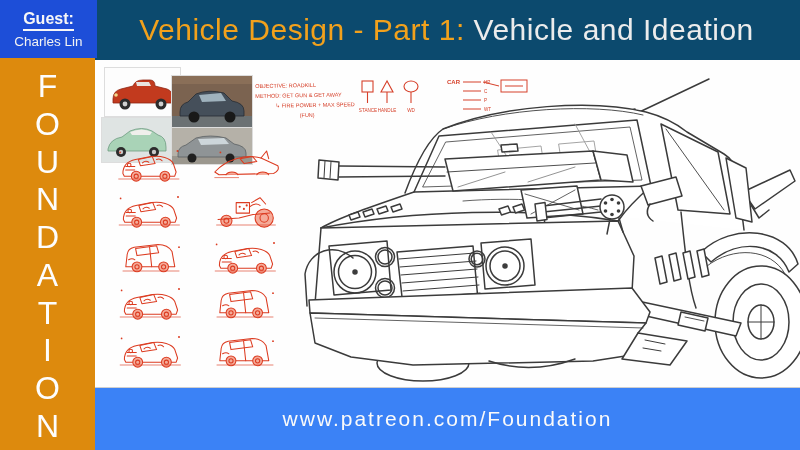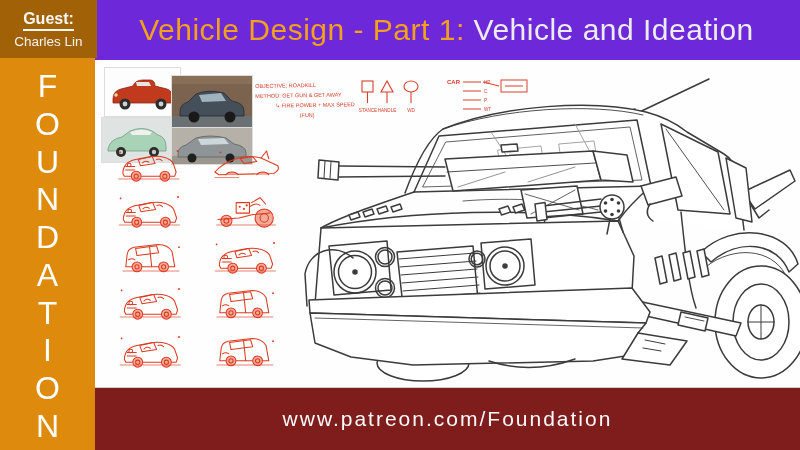--- a/index.html
+++ b/index.html
@@ -1,26 +1,26 @@
 <!DOCTYPE html>
 <html><head>
 <meta charset="utf-8">
 <style>
   html,body{margin:0;padding:0;background:#111;}
   .stage{position:relative;width:800px;height:450px;overflow:hidden;background:#030303;
          font-family:"Liberation Sans",sans-serif;}
 
   
-  .guest-box{position:absolute;left:0;top:0;width:97px;height:58px;background:#a16207;
+  .guest-box{position:absolute;left:0;top:0;width:97px;height:58px;background:#1d4ed8;
              z-index:5;display:flex;flex-direction:column;align-items:center;justify-content:center;gap:3px;}
   .guest-label{color:#f7f7f7;font-size:16px;font-weight:bold;border-bottom:2px solid #f7f7f7;padding-bottom:1px;}
   .guest-name{color:#f2f2f2;font-size:13.5px;}
 
   
-  .title-bar{position:absolute;left:93px;top:0;width:707px;height:60px;background:#6d28d9;
+  .title-bar{position:absolute;left:93px;top:0;width:707px;height:60px;background:#0c4a6e;
              display:flex;align-items:center;justify-content:center;white-space:pre;z-index:2;}
   .title-orange{color:#f2a11c;font-size:30px;letter-spacing:0.5px;}
   .title-white{color:#ececec;font-size:30px;letter-spacing:0.5px;}
 
   
   .sidebar{position:absolute;left:0;top:58px;width:95px;height:392px;background:#dd8a0d;z-index:4;}
   .sidebar-letters{display:flex;flex-direction:column;align-items:center;justify-content:space-between;
                    height:100%;box-sizing:border-box;padding:12px 0 8px;}
   .sidebar-letters span{color:#fdfdfd;font-size:32px;line-height:1;font-weight:400;}
 
@@ -28,21 +28,21 @@
   .canvas{position:absolute;left:95px;top:60px;width:705px;height:328px;background:#fefefe;
           border-bottom:1px solid #cfcfcf;box-sizing:border-box;z-index:1;}
   .ref-photo{position:absolute;box-shadow:0 0 0 1px #ddd;}
   .annotations-svg{position:absolute;left:158px;top:18px;}
   .shapes-svg{position:absolute;left:264px;top:16px;}
   .carlist-svg{position:absolute;left:352px;top:14px;}
   .thumbs-svg{position:absolute;left:12px;top:84px;}
   .main-drawing{position:absolute;left:198px;top:0;}
 
   
-  .footer-bar{position:absolute;left:95px;top:388px;width:705px;height:62px;background:#7f1d1d;
+  .footer-bar{position:absolute;left:95px;top:388px;width:705px;height:62px;background:#3b82f6;
               display:flex;align-items:center;justify-content:center;z-index:2;}
   .footer-url{color:#fafafa;font-size:21px;letter-spacing:2px;}
 </style>
 </head>
 <body>
 
 <div class="stage">
 
   <div class="guest-box">
     <div class="guest-label">Guest:</div>

